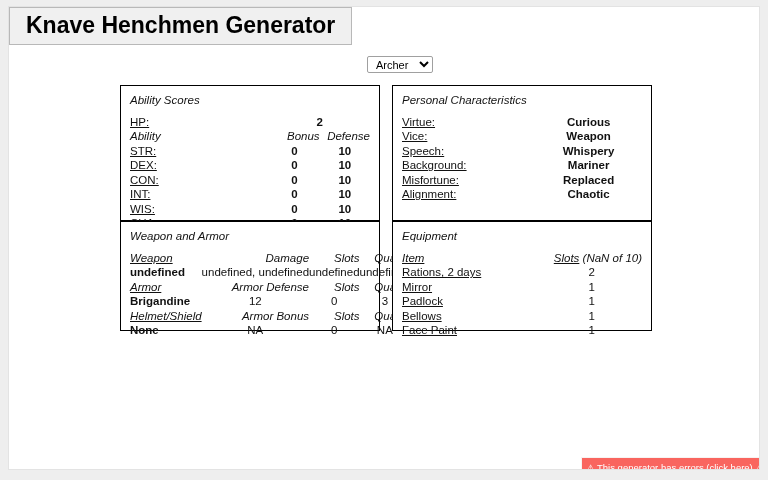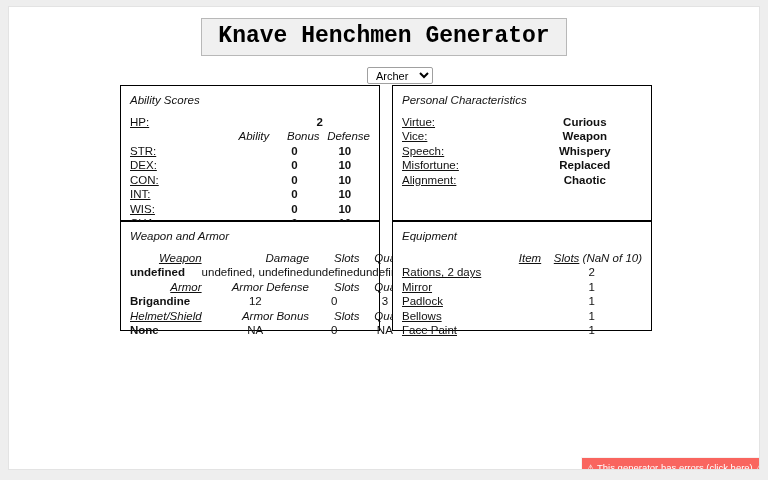--- a/index.html
+++ b/index.html
@@ -20,23 +20,21 @@
     width: 752px;
     height: 464px;
     background: #ffffff;
     border: 1px solid #e3e3e3;
     box-sizing: border-box;
     overflow: hidden;
   }
 
   
   .title-wrap {
-    text-align: center;
-    margin-top: 11px;
-    font-family: Liberation Mono, monospace;
+    text-align: left;
   }
   .title-box {
     display: inline-block;
     background: #f0f0f0;
     border: 1px solid #b8b8b8;
     padding: 5px 16px 6px 16px;
     font-size: 23px;
     font-weight: bold;
     color: #000000;
     letter-spacing: 0px;
@@ -104,21 +102,21 @@
     padding: 0 0 3px 0;
     vertical-align: baseline;
     white-space: nowrap;
   }
 
   .lbl { text-align: left; text-decoration: underline; }
   .val-b { font-weight: bold; text-align: center; }
   .hdr-i { font-style: italic; text-align: right; }
   .num-b { font-weight: bold; text-align: center; }
   .ctr { text-align: center; }
-  .u-i { font-style: italic; text-decoration: underline; text-align: right; }
+  .u-i { font-style: italic; text-decoration: underline; text-align: left; }
   .bold-l { font-weight: bold; text-align: left; }
 
   
   .col-ab-label { width: 58%; }
   .col-ab-bonus { width: 21%; }
   .col-ab-def   { width: 21%; }
 
   
   .col-w-name { width: 31%; }
   .col-w-dmg  { width: 33%; }
@@ -235,20 +233,24 @@
             </tr>
             <tr>
               <td class="lbl">Vice:</td>
               <td class="val-b">Weapon</td>
             </tr>
             <tr>
               <td class="lbl">Speech:</td>
               <td class="val-b">Whispery</td>
             </tr>
             <tr>
+              <td class="lbl">Background:</td>
+              <td class="val-b">Mariner</td>
+            </tr>
+            <tr>
               <td class="lbl">Misfortune:</td>
               <td class="val-b">Replaced</td>
             </tr>
             <tr>
               <td class="lbl">Alignment:</td>
               <td class="val-b">Chaotic</td>
             </tr>
           </tbody>
         </table>
       </div>

